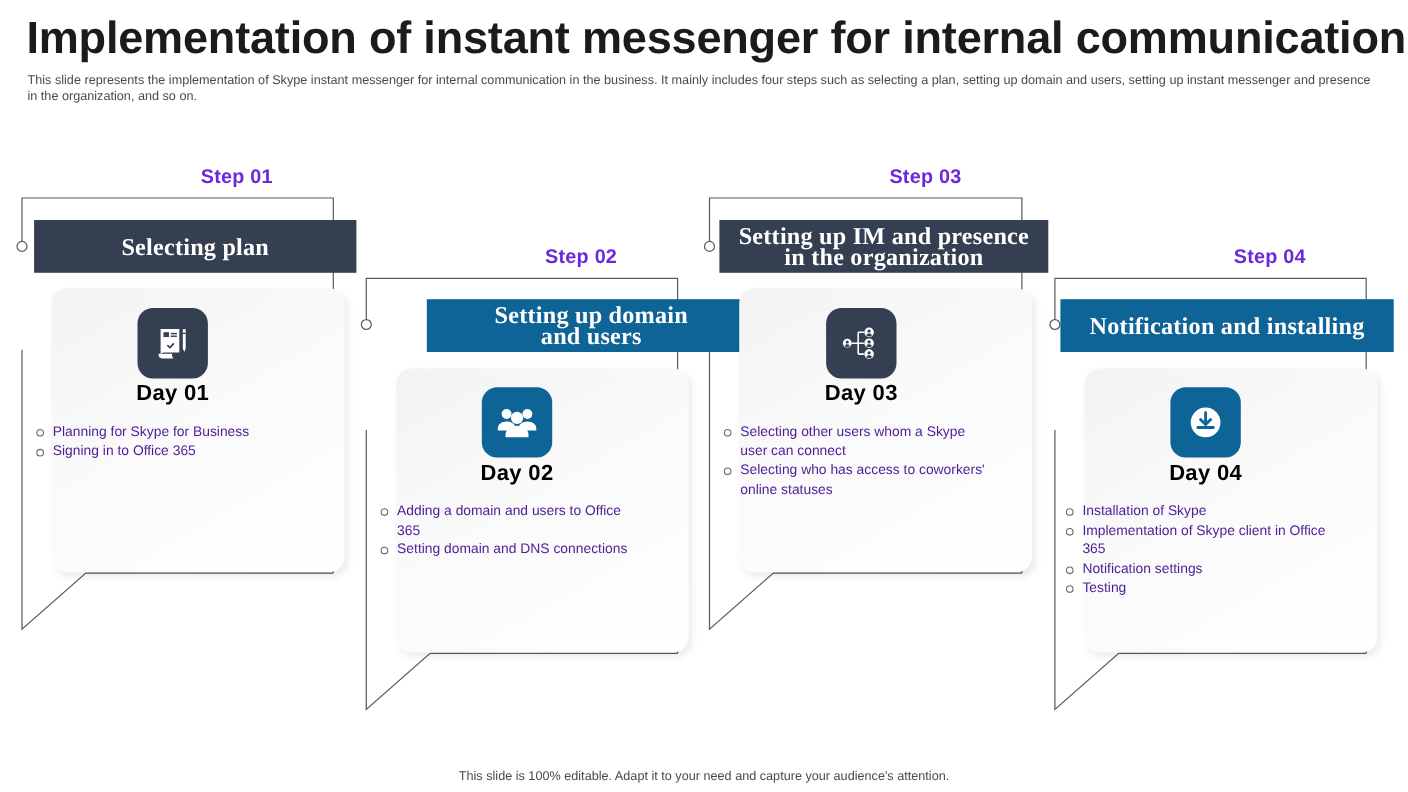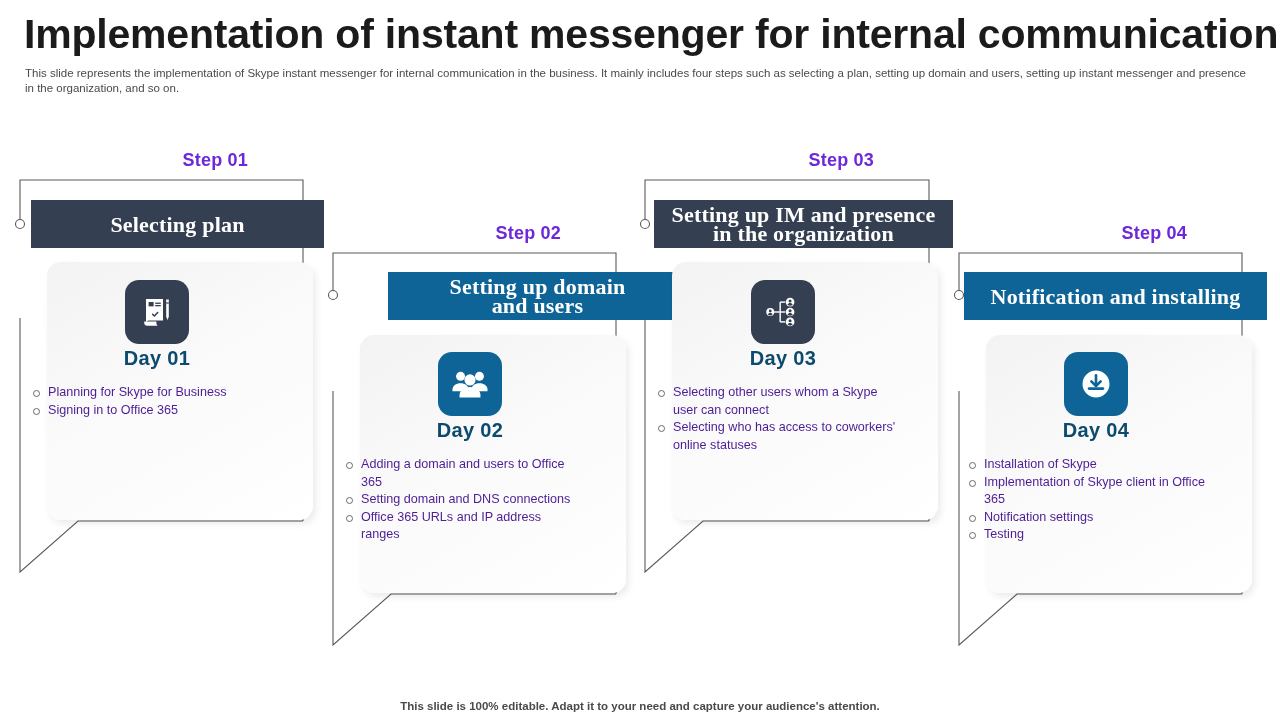--- a/index.html
+++ b/index.html
@@ -49,37 +49,37 @@
   }
 
   .icon-tile{
     position:absolute;width:64px;height:64px;border-radius:14px;
     display:flex;align-items:center;justify-content:center;
   }
   .icon-tile.navy{background:#353f52;}
   .icon-tile.blue{background:#0e6496;}
 
   .day{
-    position:absolute;font-size:20px;font-weight:700;color:#0c4a6e;
+    position:absolute;font-size:20px;font-weight:700;color:#000000;
     text-align:center;white-space:nowrap;letter-spacing:.3px;
   }
 
   .bullets{position:absolute;margin:0;padding:0;list-style:none;}
   .bullets li{
     position:relative;padding-left:20px;
     font-size:12.6px;line-height:17.6px;color:#4c1d95;
   }
   .bullets li::before{
     content:"";position:absolute;left:5px;top:6px;
     width:5px;height:5px;border:1px solid #6a6a6a;border-radius:50%;
   }
 
   .footer{
     position:absolute;left:0;top:700px;width:1280px;text-align:center;
-    font-size:11.5px;color:#4a4a4a;font-weight:bold;
+    font-size:11.5px;color:#4a4a4a;
   }
 </style>
 </head>
 <body>
 
 <div class="slide">
 
   <div class="title">Implementation of instant messenger for internal communication</div>
   <div class="subtitle">This slide represents the implementation of Skype instant messenger for internal communication in the business. It mainly includes four steps such as selecting a plan, setting up domain and users, setting up instant messenger and presence in the organization, and so on.</div>
 
@@ -157,21 +157,20 @@
         <circle cx="20" cy="11.5" r="6.2"></circle>
         <path d="M8.4 28.6c0-5.6 5-9.2 11.6-9.2s11.6 3.6 11.6 9.2v2.4H8.4v-2.4z"></path>
       </svg>
     </div>
 
     <div class="day" style="left:399px;top:419px;width:142px;">Day 02</div>
 
     <ul class="bullets" style="left:341px;top:456px;width:232px;">
       <li>Adding  a domain and users to Office 365</li>
       <li>Setting domain and DNS connections</li>
-      <li>Office 365 URLs and IP address ranges</li>
     </ul>
   </div>
 
   <div class="step">
     <div class="step-label" style="left:712px;top:150px;width:162px;">Step 03</div>
 
     <div class="softcard" style="left:672px;top:262px;width:266px;height:258px;"></div>
 
     <div class="banner navy" style="left:654px;top:200px;width:299px;height:48px;">
       <span>

